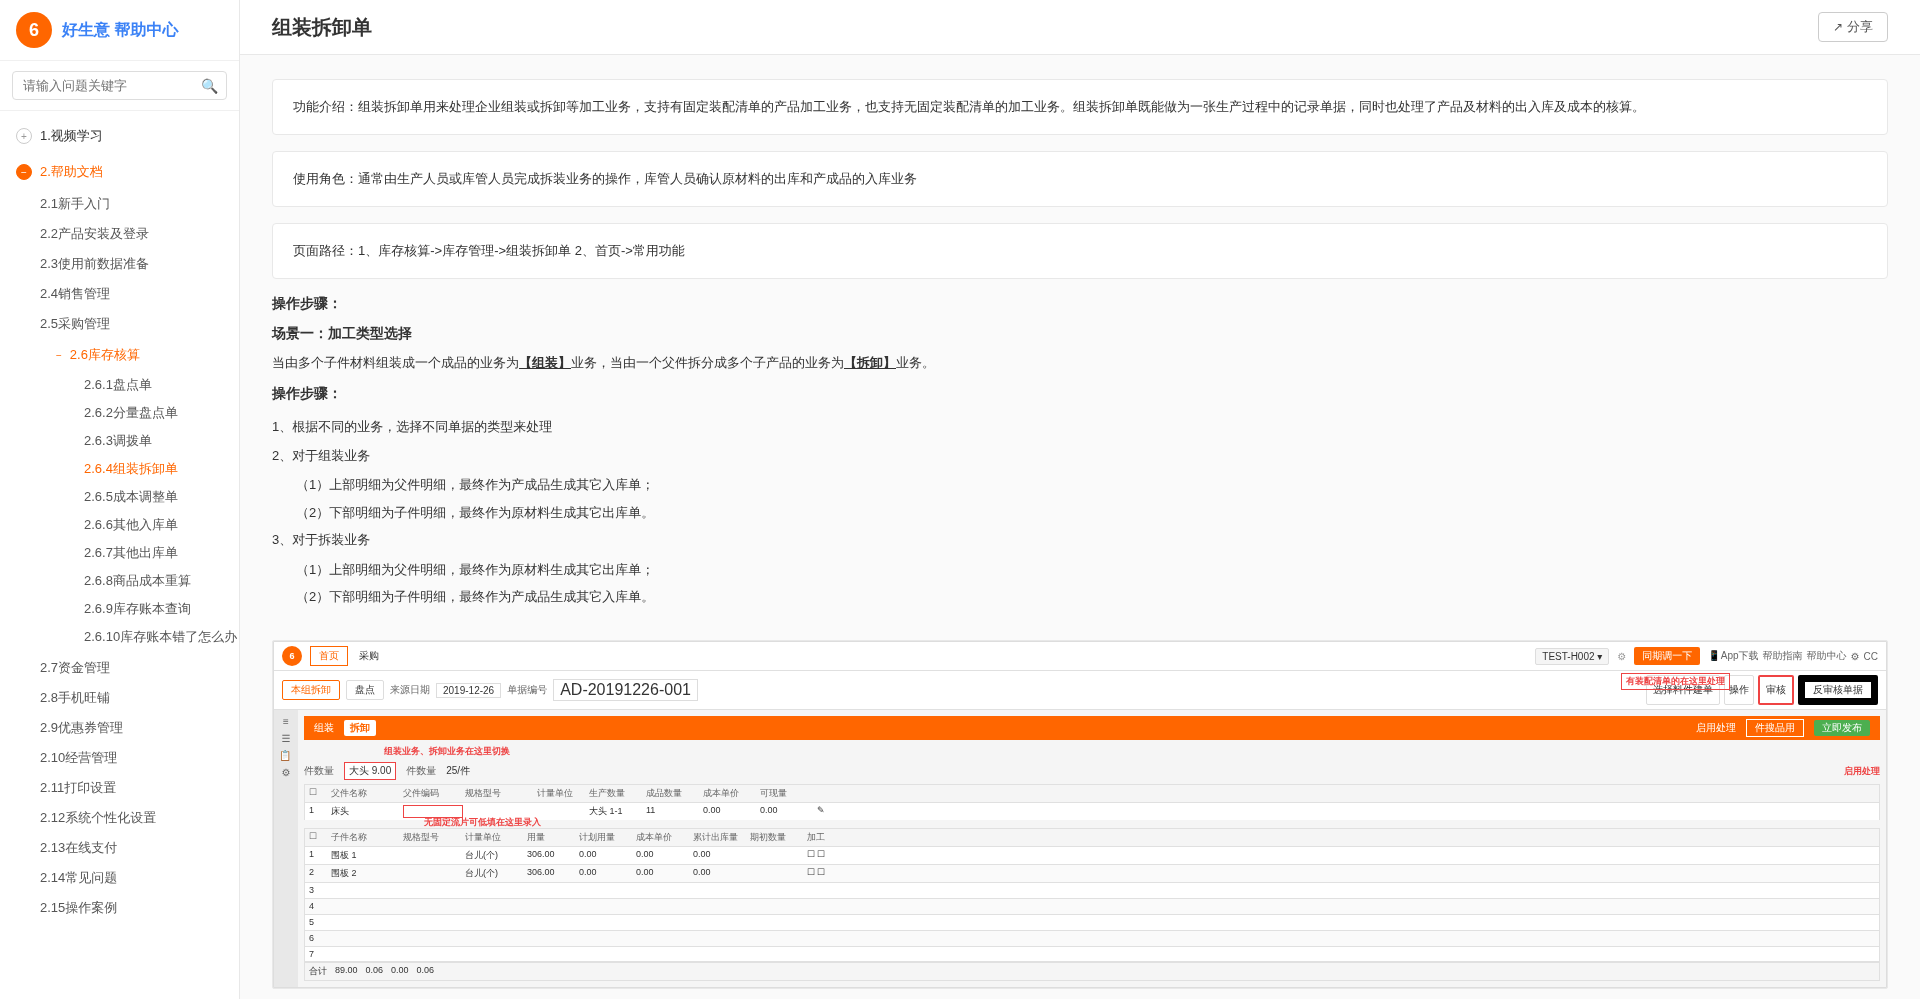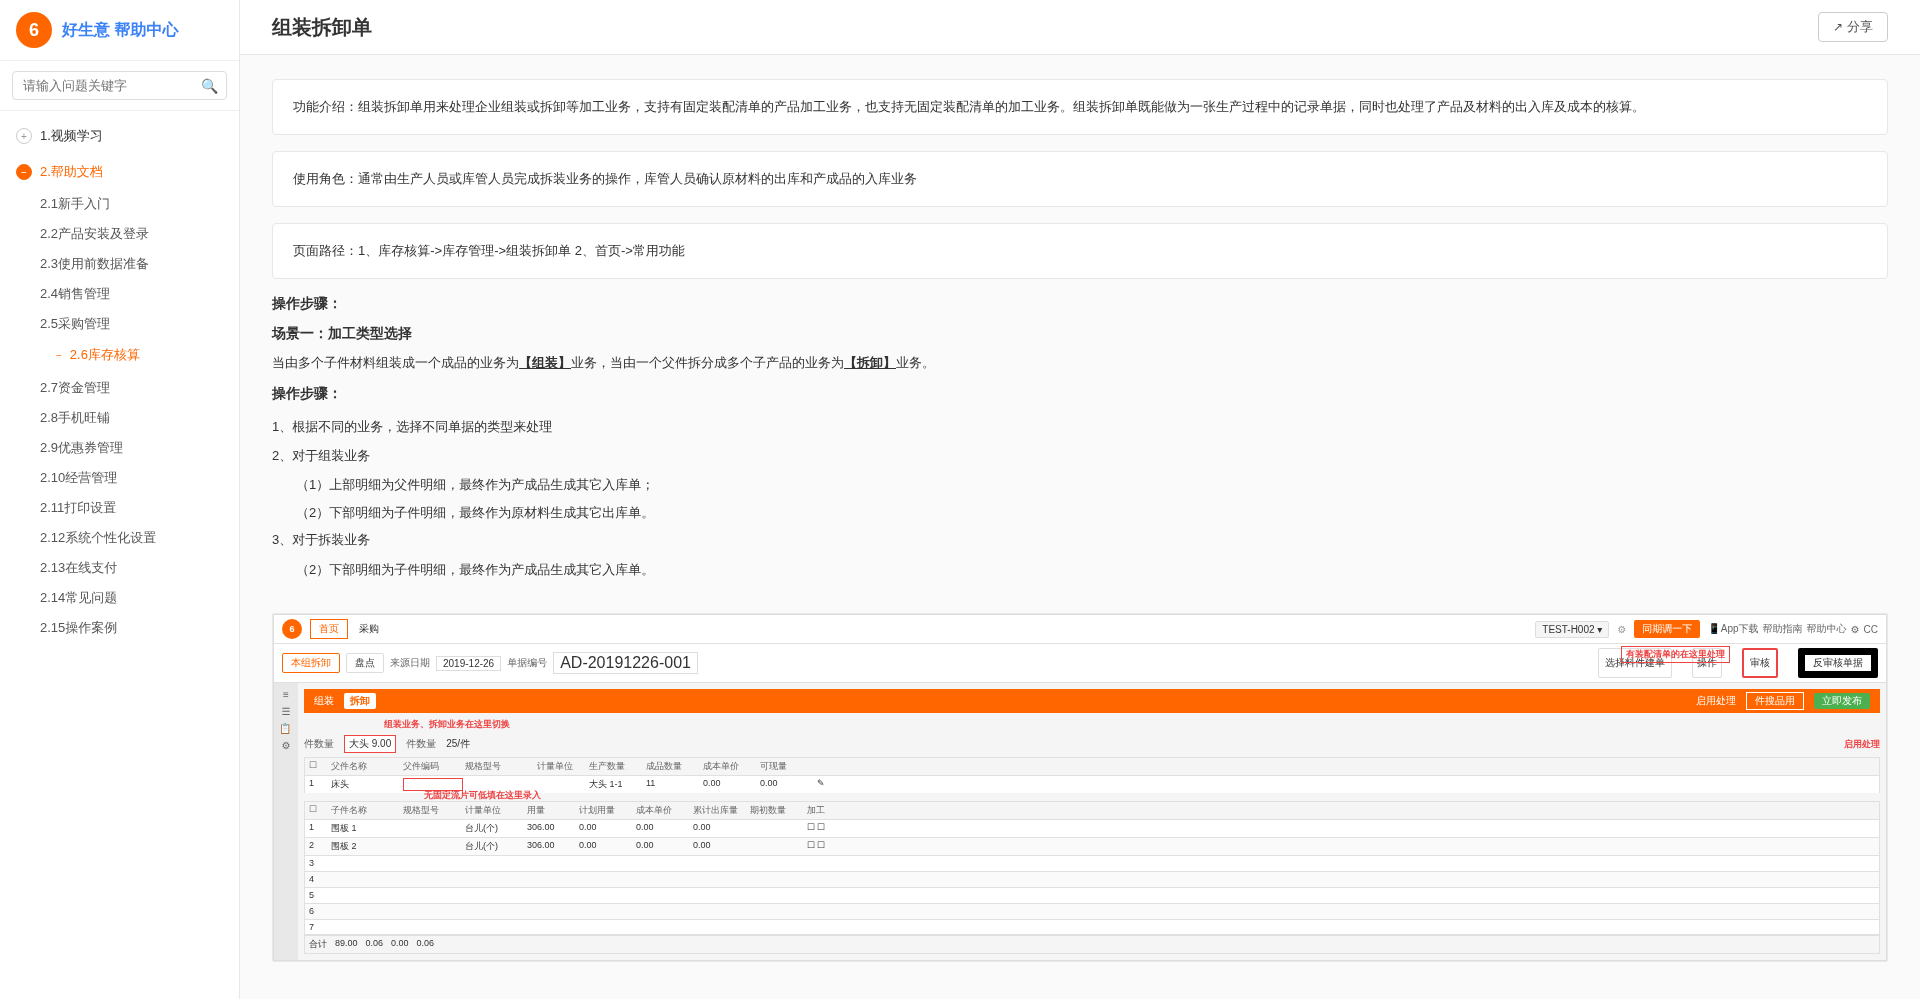--- a/index.html
+++ b/index.html
@@ -99,20 +99,32 @@
         <div class="nav-sub-item">2.2产品安装及登录</div>
         <div class="nav-sub-item">2.3使用前数据准备</div>
         <div class="nav-sub-item">2.4销售管理</div>
         <div class="nav-sub-item">2.5采购管理</div>
 
         <div class="nav-sub-section">
           <div class="nav-sub-section-title open">
             <span class="sub-icon">−</span>
             <span>2.6库存核算</span>
           </div>
+          <div class="nav-deep-items">
+            <div class="nav-deep-item">2.6.1盘点单</div>
+            <div class="nav-deep-item">2.6.2分量盘点单</div>
+            <div class="nav-deep-item">2.6.3调拨单</div>
+            <div class="nav-deep-item active">2.6.4组装拆卸单</div>
+            <div class="nav-deep-item">2.6.5成本调整单</div>
+            <div class="nav-deep-item">2.6.6其他入库单</div>
+            <div class="nav-deep-item">2.6.7其他出库单</div>
+            <div class="nav-deep-item">2.6.8商品成本重算</div>
+            <div class="nav-deep-item">2.6.9库存账本查询</div>
+            <div class="nav-deep-item">2.6.10库存账本错了怎么办</div>
+          </div>
         </div>
         <div class="nav-sub-item">2.7资金管理</div>
         <div class="nav-sub-item">2.8手机旺铺</div>
         <div class="nav-sub-item">2.9优惠券管理</div>
         <div class="nav-sub-item">2.10经营管理</div>
         <div class="nav-sub-item">2.11打印设置</div>
         <div class="nav-sub-item">2.12系统个性化设置</div>
         <div class="nav-sub-item">2.13在线支付</div>
         <div class="nav-sub-item">2.14常见问题</div>
         <div class="nav-sub-item">2.15操作案例</div>
@@ -146,20 +158,21 @@
       <div class="scene-title">场景一：加工类型选择</div>
       <div class="scene-desc">
         当由多个子件材料组装成一个成品的业务为<span style="font-weight:bold;text-decoration:underline;">【组装】</span>业务，当由一个父件拆分成多个子产品的业务为<span style="font-weight:bold;text-decoration:underline;">【拆卸】</span>业务。
       </div>
       <div class="steps-title">操作步骤：</div>
       <div class="step-item">1、根据不同的业务，选择不同单据的类型来处理</div>
       <div class="step-item">2、对于组装业务</div>
       <div class="sub-step">（1）上部明细为父件明细，最终作为产成品生成其它入库单；</div>
       <div class="sub-step">（2）下部明细为子件明细，最终作为原材料生成其它出库单。</div>
       <div class="step-item">3、对于拆装业务</div>
+      <div class="sub-step">（1）上部明细为父件明细，最终作为原材料生成其它出库单；</div>
       <div class="sub-step">（2）下部明细为子件明细，最终作为产成品生成其它入库单。</div>
     </div>
 
     <div class="screenshot-area">
       <div class="app-screenshot">
 
         <div class="app-topbar">
           <div class="app-topbar-logo">6</div>
           <div class="app-menu">
             <span class="app-menu-item active">首页</span>
@@ -179,21 +192,21 @@
 
         <div style="background:#fff;border-bottom:1px solid #e0e0e0;padding:4px 8px;display:flex;align-items:center;gap:6px;position:relative;">
           <span class="app-toolbar-btn active">本组拆卸</span>
           <span class="app-toolbar-btn">盘点</span>
           <span style="font-size:10px;color:#666;">来源日期</span>
           <span style="border:1px solid #ddd;padding:1px 6px;font-size:10px;background:#fff;">2019-12-26</span>
           <span style="font-size:10px;color:#666;">单据编号</span>
           <span style="border:1px solid #ddd;padding:1px 6px;font-size:16px;background:#fff;">AD-20191226-001</span>
 
           <span style="position:absolute;right:156px;top:2px;color:#e44;font-size:9px;font-weight:bold;border:1px solid #e44;padding:1px 4px;">有装配清单的在这里处理</span>
-          <span style="margin-left:auto;display:flex;gap:20px;">
+          <span style="margin-left:auto;display:flex;gap:4px;">
             <button style="border:1px solid #ddd;background:#fff;padding:1px 6px;font-size:10px;border-radius:2px;color:#333;">选择料件建单</button>
             <button style="border:1px solid #ddd;background:#fff;padding:1px 4px;font-size:10px;border-radius:2px;color:#333;">操作</button>
             <button style="border:2px solid #ef4444;background:#fff;padding:1px 6px;font-size:10px;border-radius:2px;color:#333;">审核</button>
             <button style="border:7px solid #000000;background:#fff;padding:1px 8px;font-size:10px;border-radius:2px;color:#333;">反审核单据</button>
           </span>
         </div>
 
         <div style="display:flex;">
 
           <div style="width:24px;background:#e8e8e8;min-height:240px;display:flex;flex-direction:column;align-items:center;padding-top:6px;gap:6px;">

